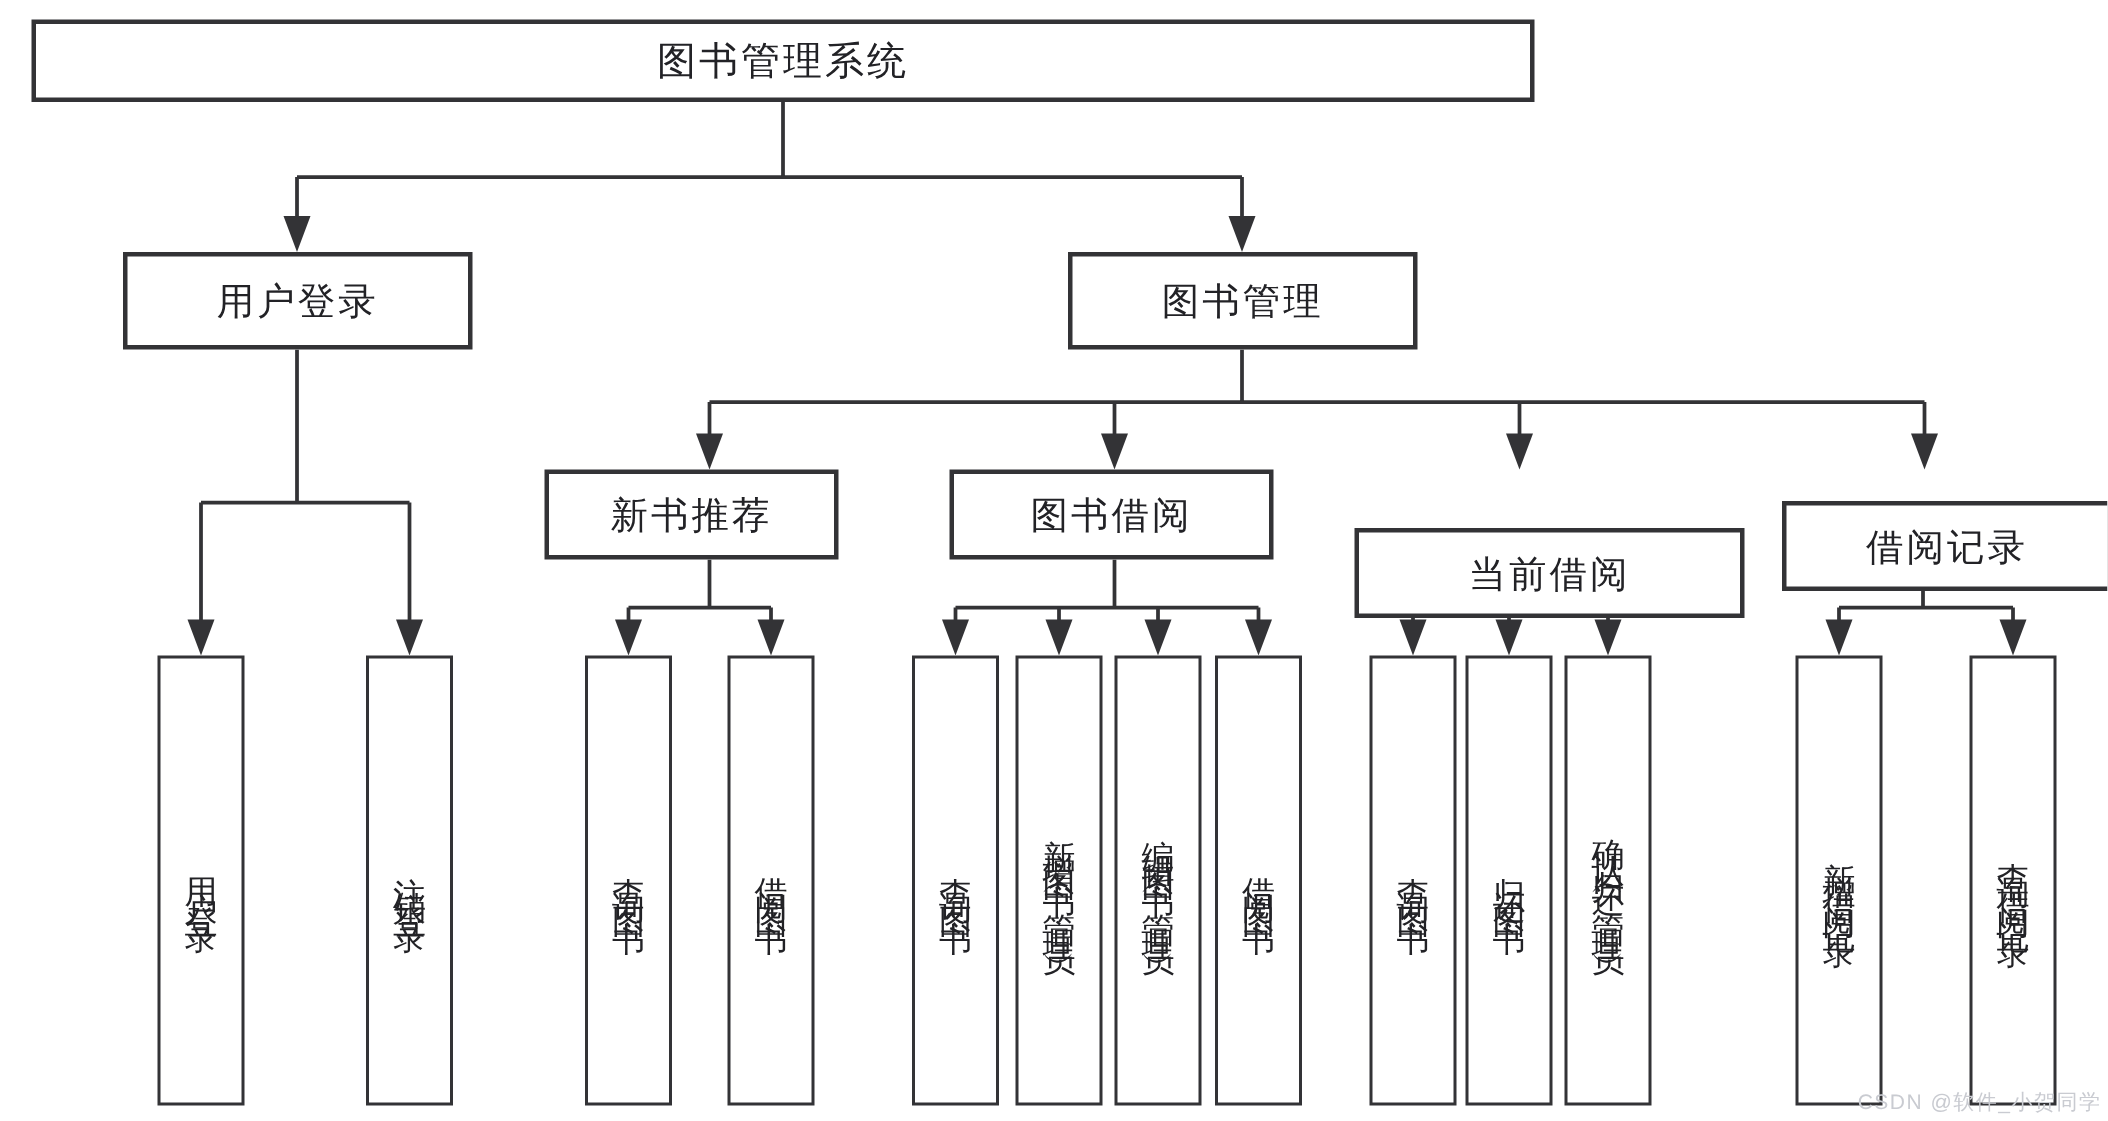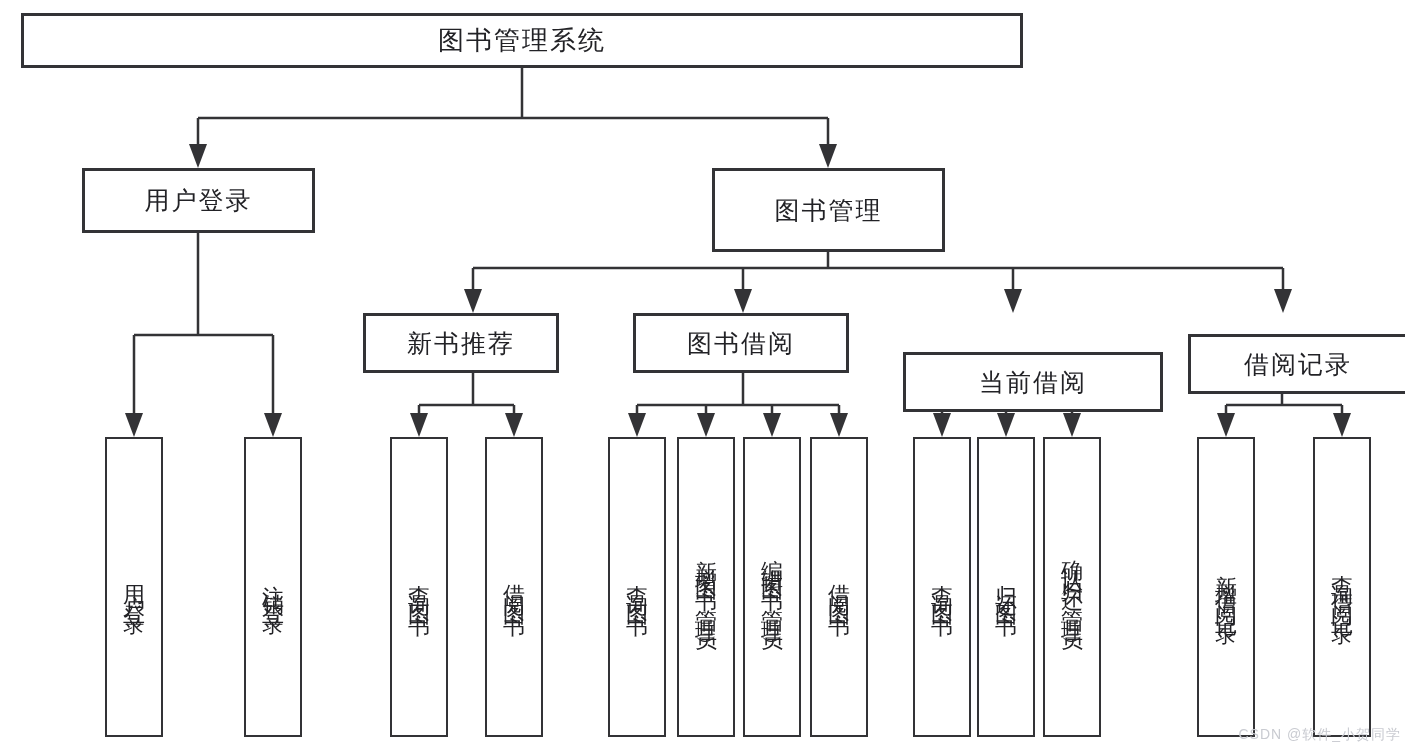--- a/index.html
+++ b/index.html
@@ -90,21 +90,21 @@
     </g>
   </svg>
 
   <div class="box root-box" style="left:21px;top:13px;width:1002px;height:55px;">
     <span>图书管理系统</span>
   </div>
 
   <div class="box l2-box" style="left:82px;top:168px;width:233px;height:65px;">
     <span>用户登录</span>
   </div>
-  <div class="box l2-box" style="left:712px;top:168px;width:233px;height:84px;justify-content:center;">
+  <div class="box l2-box" style="left:712px;top:168px;width:233px;height:65px;justify-content:center;">
     <span>图书管理</span>
   </div>
 
   <div class="box l3-box" style="left:363px;top:313px;width:196px;height:60px;">
     <span>新书推荐</span>
   </div>
   <div class="box l3-box" style="left:633px;top:313px;width:216px;height:60px;">
     <span>图书借阅</span>
   </div>
   <div class="box l3-box" style="left:903px;top:329px;width:260px;height:60px;margin-top:23px;">

